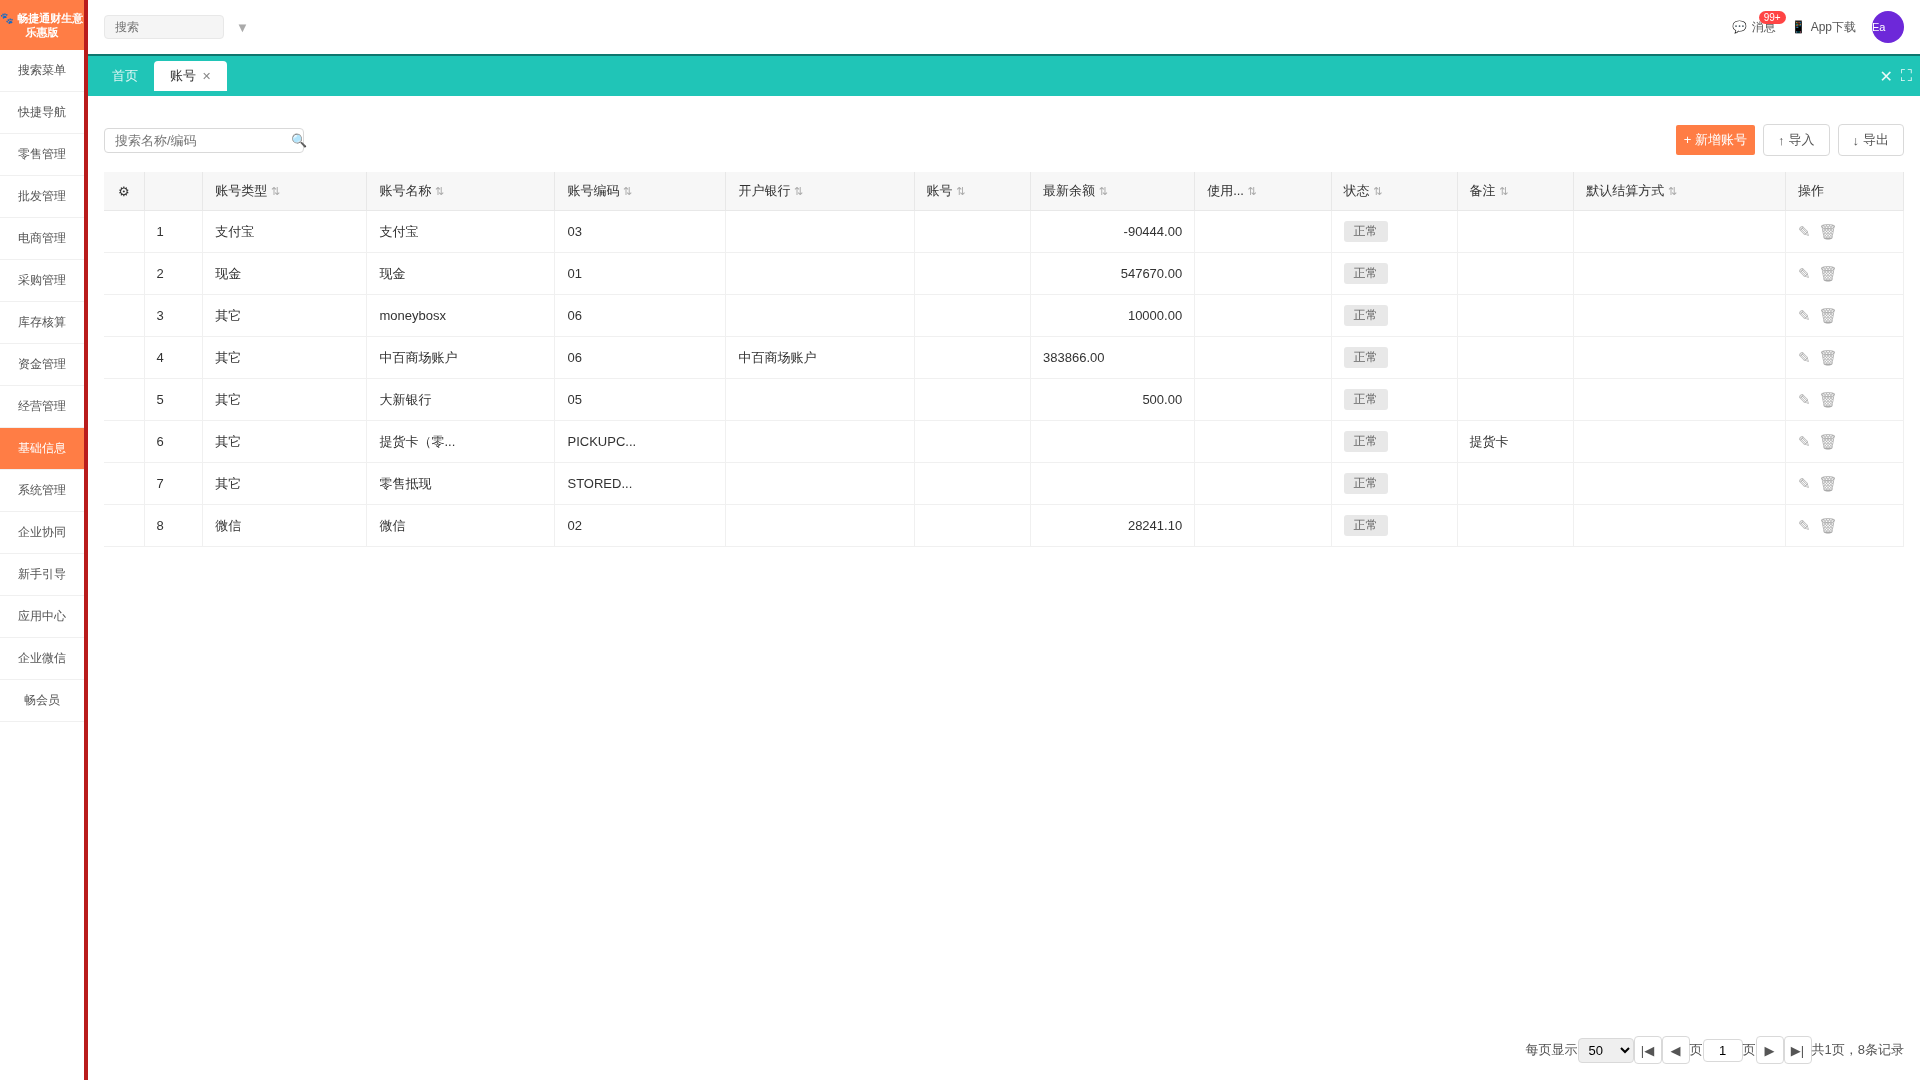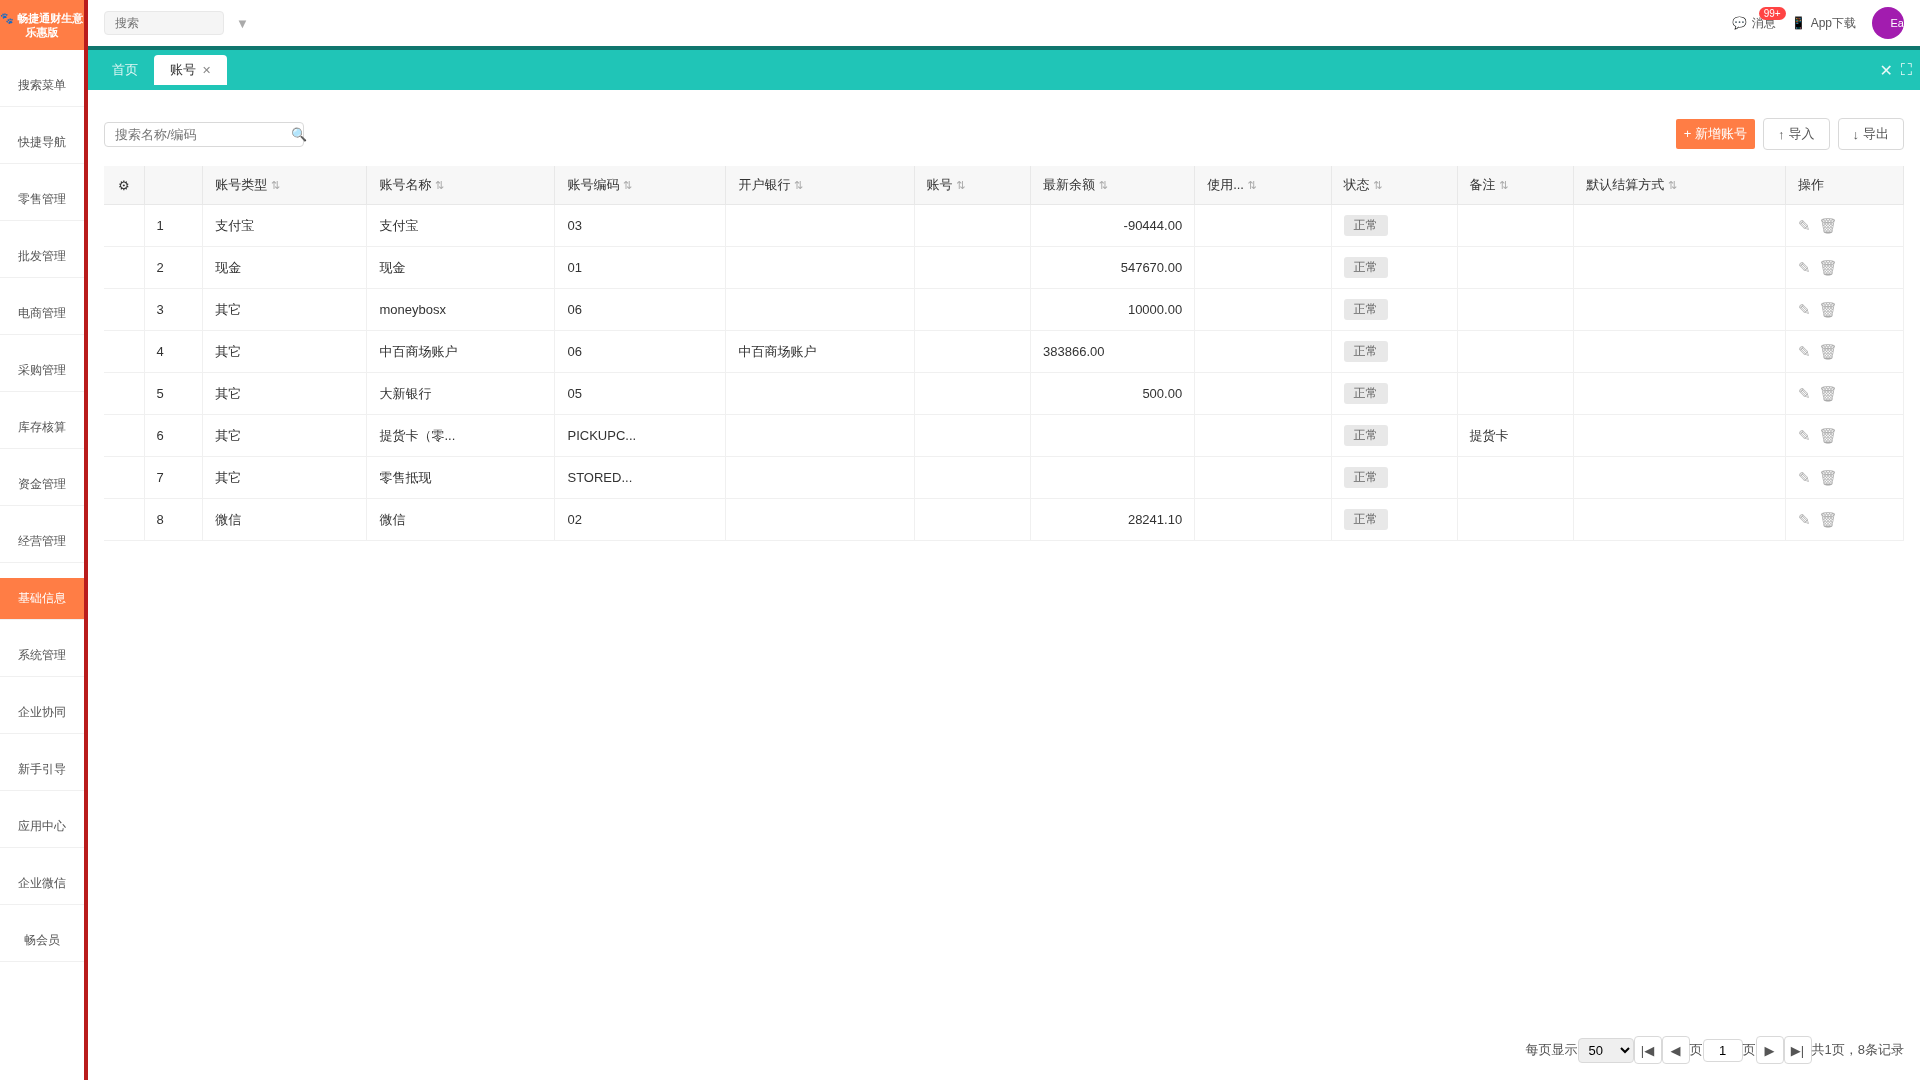--- a/index.html
+++ b/index.html
@@ -26,41 +26,40 @@
     }
     .sidebar-logo-text { color: #fff; font-size: 11px; text-align: center; line-height: 1.3; }
     .sidebar-item {
       padding: 12px 8px;
       text-align: center;
       cursor: pointer;
       color: #555;
       font-size: 12px;
       border-bottom: 1px solid #f0f0f0;
       transition: background 0.2s;
-      margin-top: 15px;
     }
     .sidebar-item.active { background: #ff7d45; color: #fff; }
 
     
     .main {
       flex: 1;
       display: flex;
       flex-direction: column;
       overflow: hidden;
     }
 
     
     .top-header {
-      height: 50px;
+      height: 56px;
       background: #fff;
       display: flex;
       align-items: center;
       justify-content: space-between;
       padding: 0 16px;
-      border-bottom: 4px solid #0f766e;
+      border-bottom: 2px solid #0f766e;
       flex-shrink: 0;
     }
     .header-left { display: flex; align-items: center; gap: 12px; }
     .search-box {
       background: #f5f5f5;
       border: 1px solid #e8e8e8;
       border-radius: 4px;
       padding: 4px 10px;
       width: 120px;
       font-size: 12px;
@@ -317,21 +316,21 @@
     <div class="header-right">
       <div class="msg-btn">
         <span>💬</span>
         <span>消息</span>
         <span class="badge">99+</span>
       </div>
       <div class="app-download">
         <span>📱</span>
         <span>App下载</span>
       </div>
-      <div class="avatar" style="background:#a21caf; display:flex; align-items:center; justify-content:flex-end; color:#fff; font-size:11px;">
+      <div class="avatar" style="background:#6d28d9; display:flex; align-items:center; justify-content:flex-start; color:#fff; font-size:11px;">
         <span>Ea</span>
       </div>
     </div>
   </div>
 
   <div class="tab-bar">
     <div class="tab">
       <span>首页</span>
     </div>
     <div class="tab active">

